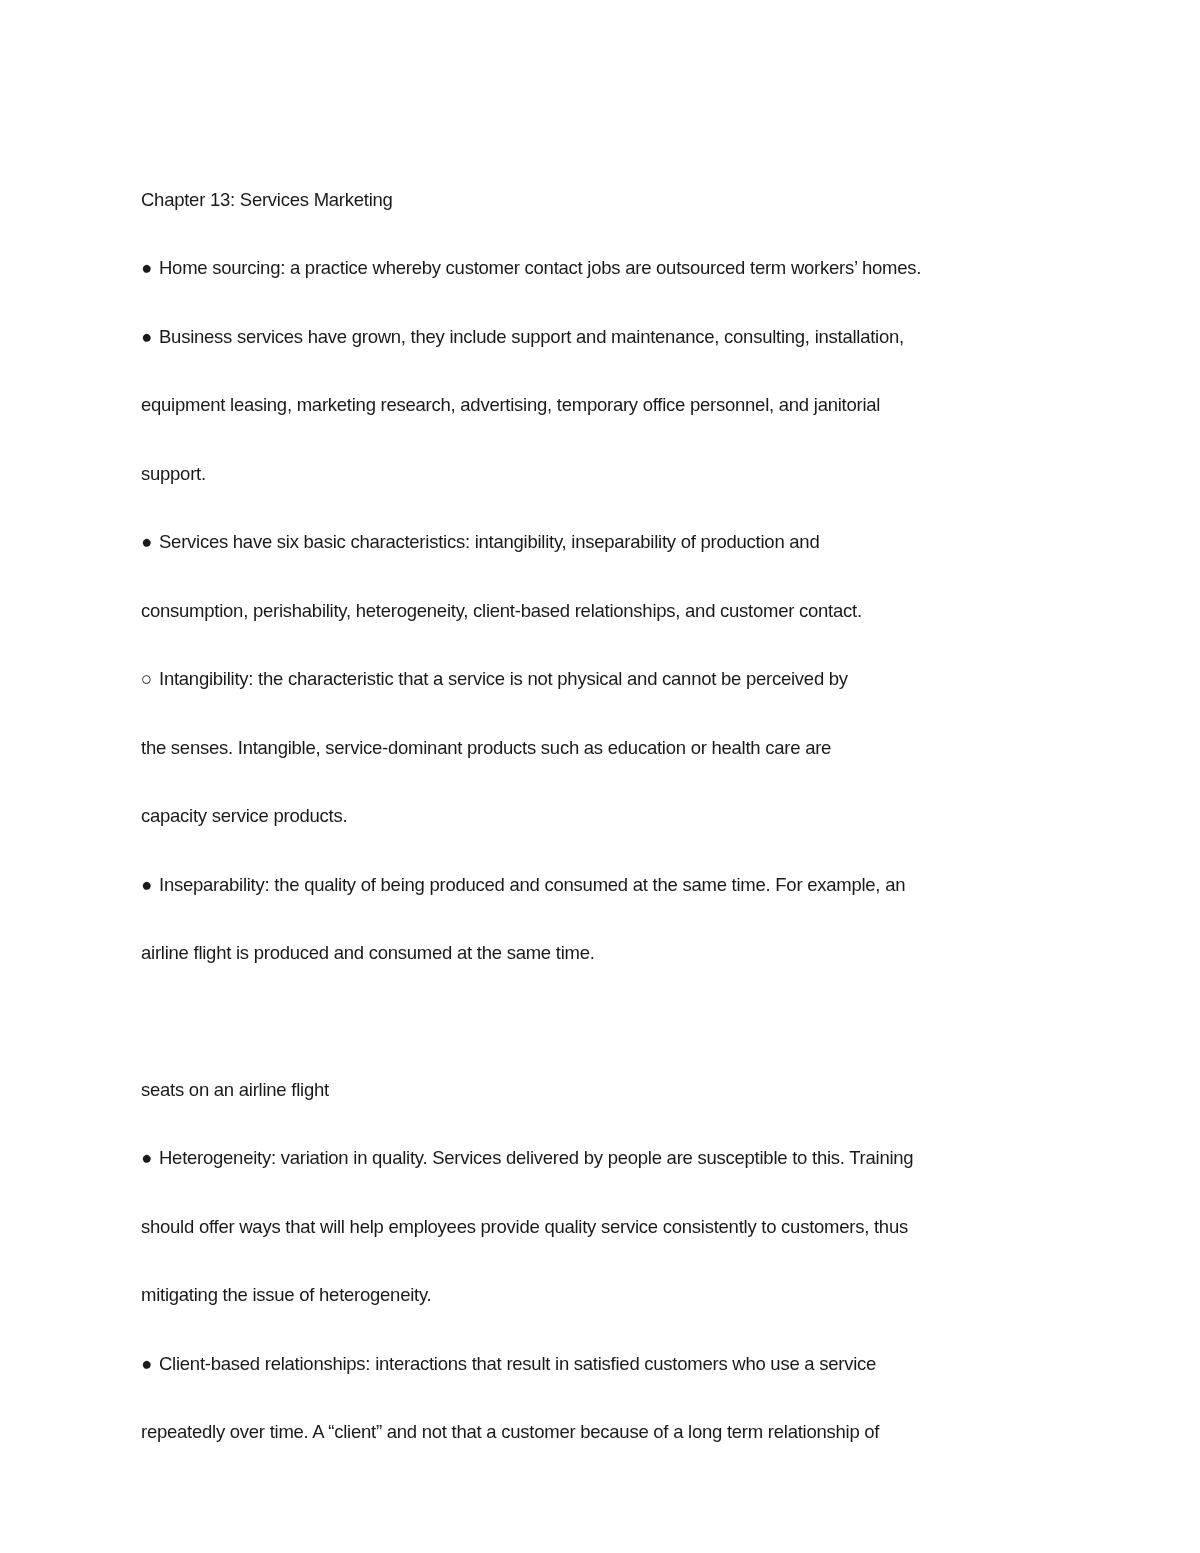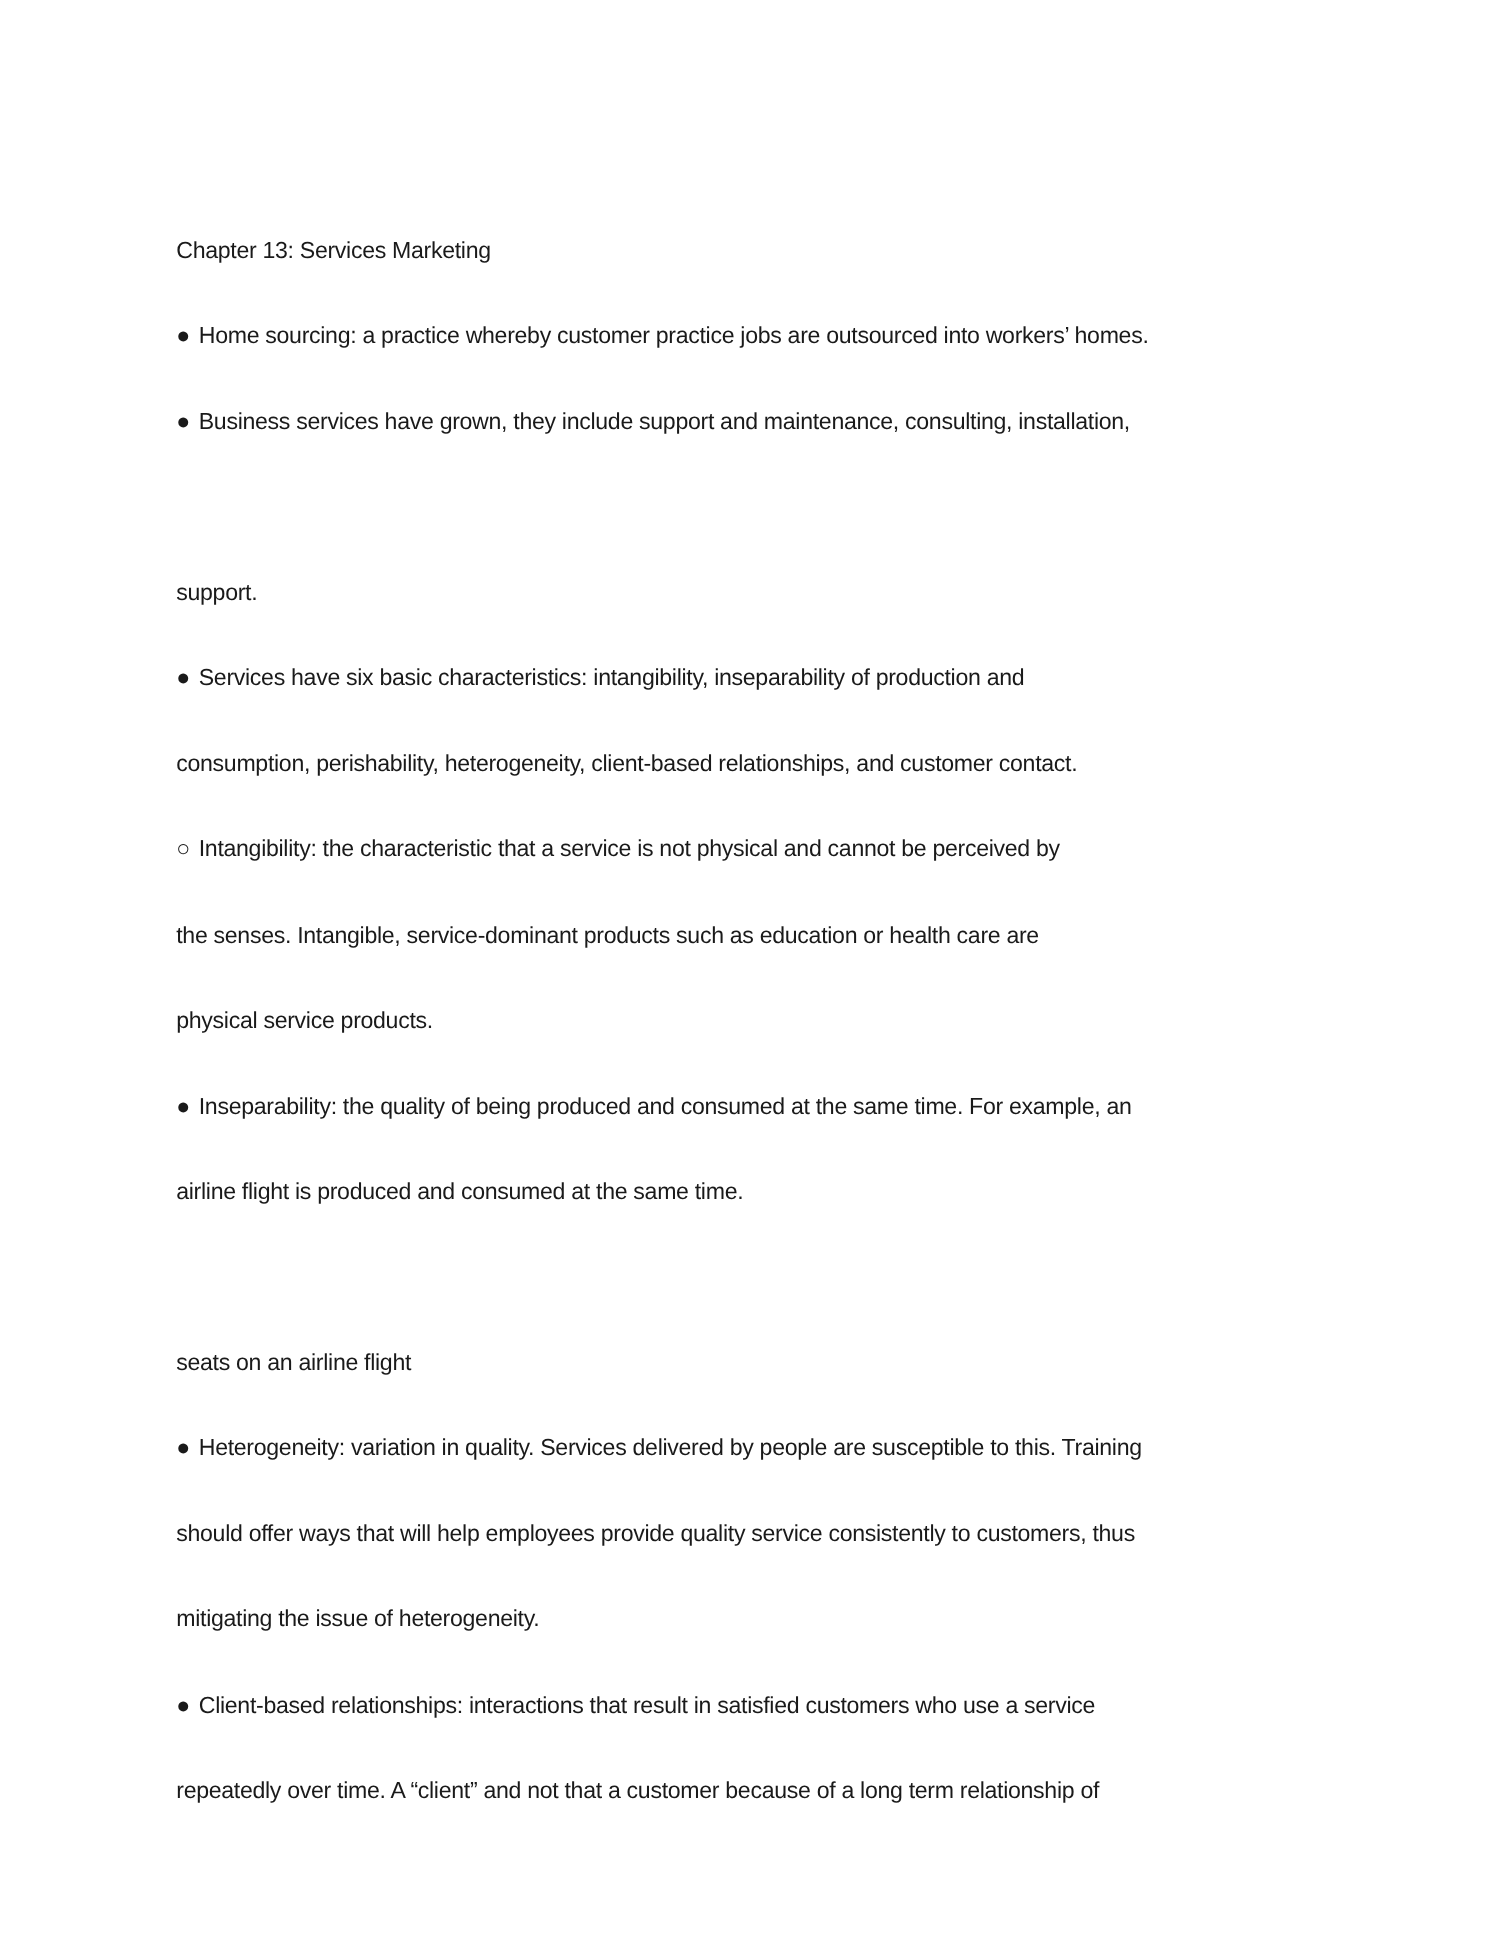--- a/index.html
+++ b/index.html
@@ -18,31 +18,32 @@
     line-height: 22px;
   }
   .bullet { display: inline-block; width: 18px; }
 </style>
 </head>
 <body>
 
 <div class="page">
   <div class="line" style="top:145px">Chapter 13: Services Marketing</div>
 
-  <div class="line" style="top:213px"><span class="bullet">●</span><span>Home sourcing: a practice whereby customer practice jobs are outsourced into workers’ homes.</span></div>
+  <div class="line" style="top:213px"><span class="bullet">●</span><span>Home sourcing: a practice whereby customer contact jobs are outsourced term workers’ homes.</span></div>
 
   <div class="line" style="top:282px"><span class="bullet">●</span><span>Business services have grown, they include support and maintenance, consulting, installation,</span></div>
+  <div class="line" style="top:350px">equipment leasing, marketing research, advertising, temporary office personnel, and janitorial</div>
   <div class="line" style="top:419px">support.</div>
 
   <div class="line" style="top:487px"><span class="bullet">●</span><span>Services have six basic characteristics: intangibility, inseparability of production and</span></div>
   <div class="line" style="top:556px">consumption, perishability, heterogeneity, client-based relationships, and customer contact.</div>
 
   <div class="line" style="top:624px"><span class="bullet">○</span><span>Intangibility: the characteristic that a service is not physical and cannot be perceived by</span></div>
   <div class="line" style="top:693px">the senses. Intangible, service-dominant products such as education or health care are</div>
-  <div class="line" style="top:761px">physical service products.</div>
+  <div class="line" style="top:761px">capacity service products.</div>
 
   <div class="line" style="top:898px">airline flight is produced and consumed at the same time.</div>
   <div class="line" style="top:830px"><span class="bullet">●</span><span>Inseparability: the quality of being produced and consumed at the same time. For example, an</span></div>
 
   <div class="line" style="top:1035px">seats on an airline flight</div>
 
   <div class="line" style="top:1172px">should offer ways that will help employees provide quality service consistently to customers, thus</div>
   <div class="line" style="top:1103px"><span class="bullet">●</span><span>Heterogeneity: variation in quality. Services delivered by people are susceptible to this. Training</span></div>
   <div class="line" style="top:1240px">mitigating the issue of heterogeneity.</div>
 

